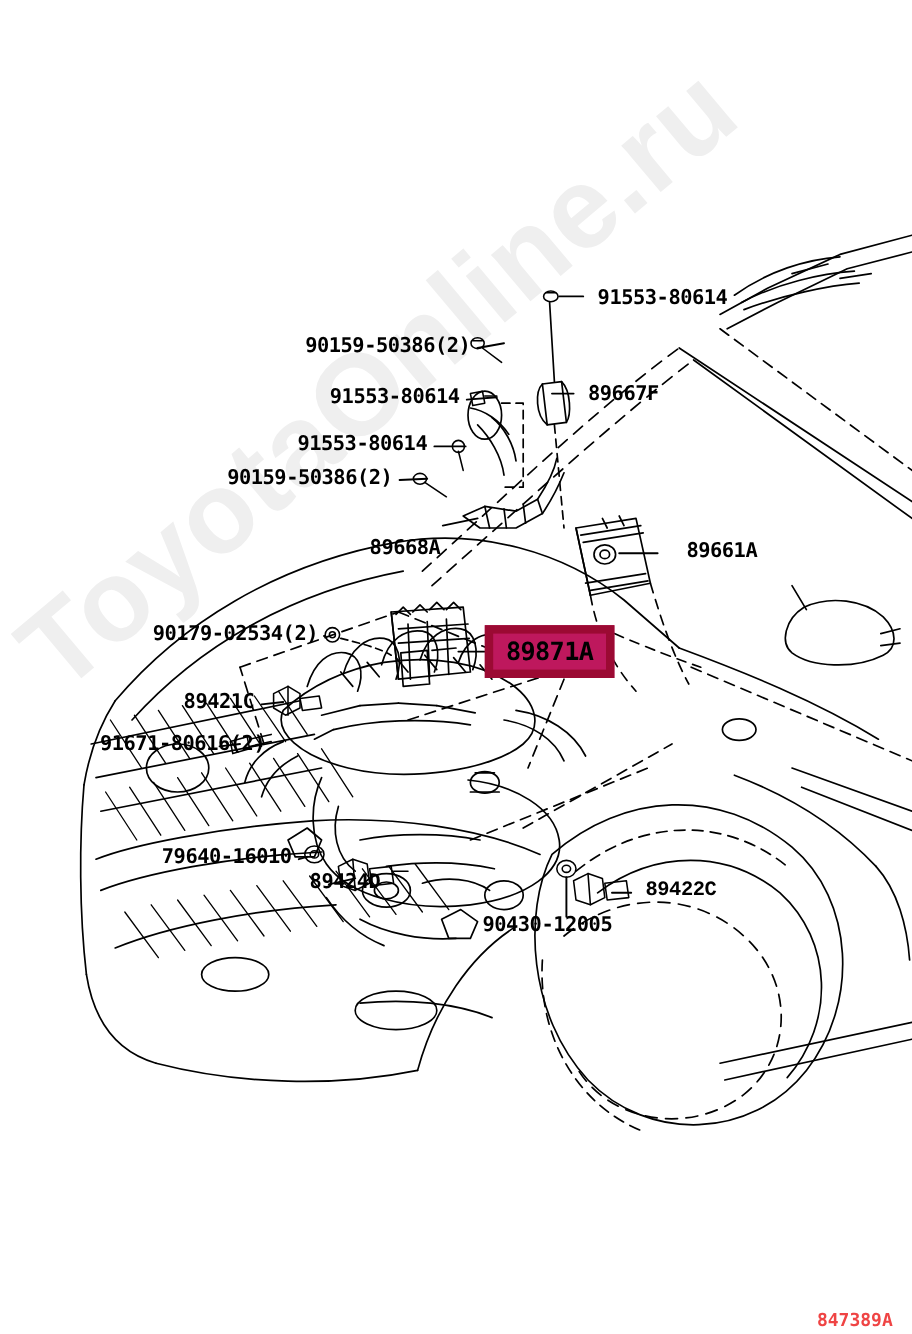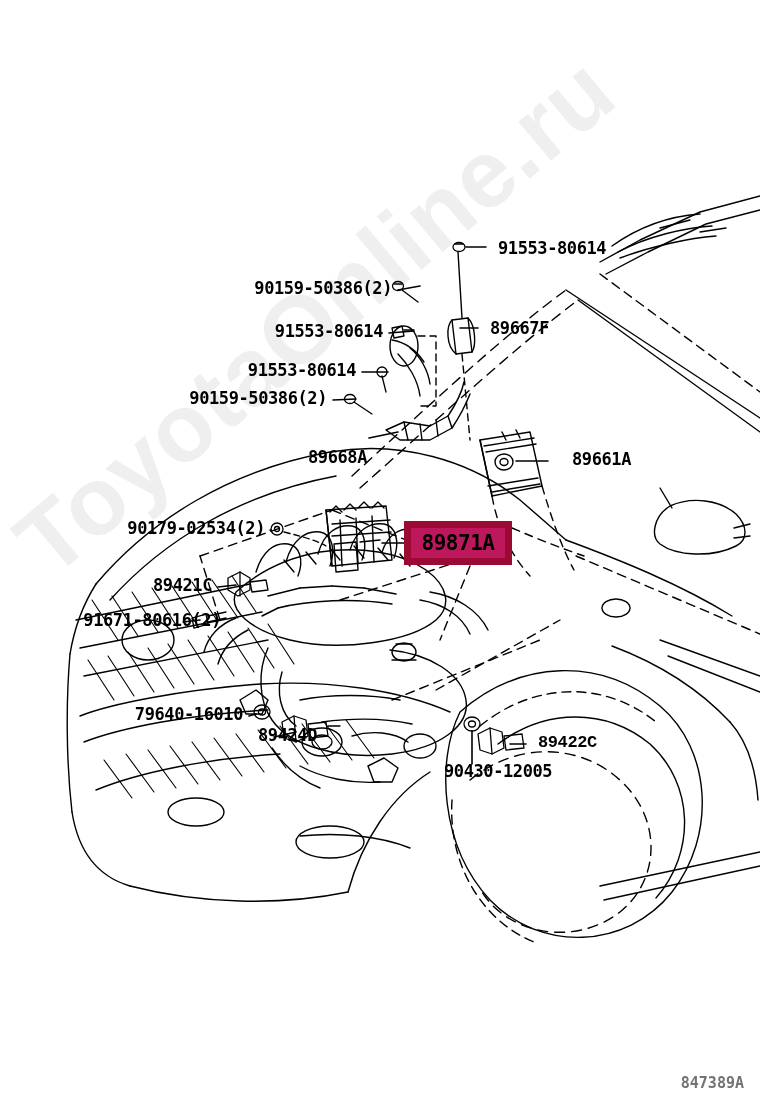--- a/index.html
+++ b/index.html
@@ -47,25 +47,25 @@
     font-weight: 700;
     color: #000000;
     white-space: nowrap;
     letter-spacing: -0.4px;
     line-height: 1;
   }
   .lbl.r { transform: translateX(-100%); }
   .figid {
     position: absolute;
     right: 16px;
-    bottom: 20px;
+    bottom: 3px;
     font-family: "DejaVu Sans Mono", monospace;
     font-size: 15px;
     font-weight: 700;
-    color: #737373;
+    color: #ef4444;
     letter-spacing: 0px;
   }
   .hl {
     position: absolute;
     border: 7px solid #9b0a33;
     background: #be185d;
     box-sizing: border-box;
     display: flex;
     align-items: center;
     justify-content: center;
@@ -395,21 +395,21 @@
   <div class="lbl r" style="left:356px; top:362px;">91553-80614</div>
   <div class="lbl r" style="left:327px; top:390px;">90159-50386(2)</div>
   <div class="lbl r" style="left:367px; top:428px;margin-top:21px;">89668A</div>
   <div class="lbl" style="left:560px; top:451px;margin-left:12px;">89661A</div>
   <div class="lbl r" style="left:265px; top:520px;">90179-02534(2)</div>
   <div class="lbl r" style="left:212px; top:577px;">89421C</div>
   <div class="lbl r" style="left:177px; top:612px;margin-left:44px;">91671-80616(2)</div>
   <div class="lbl r" style="left:243px; top:706px;">79640-16010</div>
   <div class="lbl r" style="left:278px; top:727px;margin-left:39px;">89424D</div>
   <div class="lbl" style="left:538px; top:734px;font-family:Liberation Mono, monospace;">89422C</div>
-  <div class="lbl" style="left:402px; top:763px;margin-left:42px;">90430-12005</div>
+  <div class="lbl" style="left:402px; top:763px;">90430-12005</div>
 
   <div class="hl" style="left:404px; top:521px; width:108px; height:44px;">
     <span class="hltxt">89871A</span>
   </div>
 
   <div class="figid">847389A</div>
 
 </div>
 
 </body></html>

